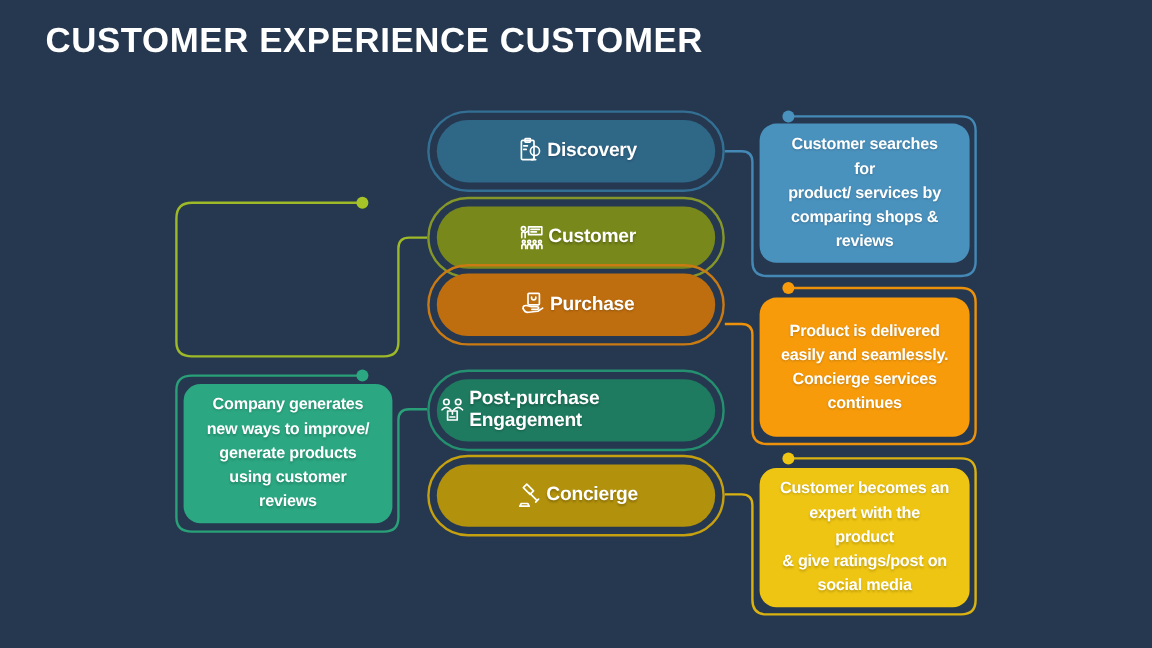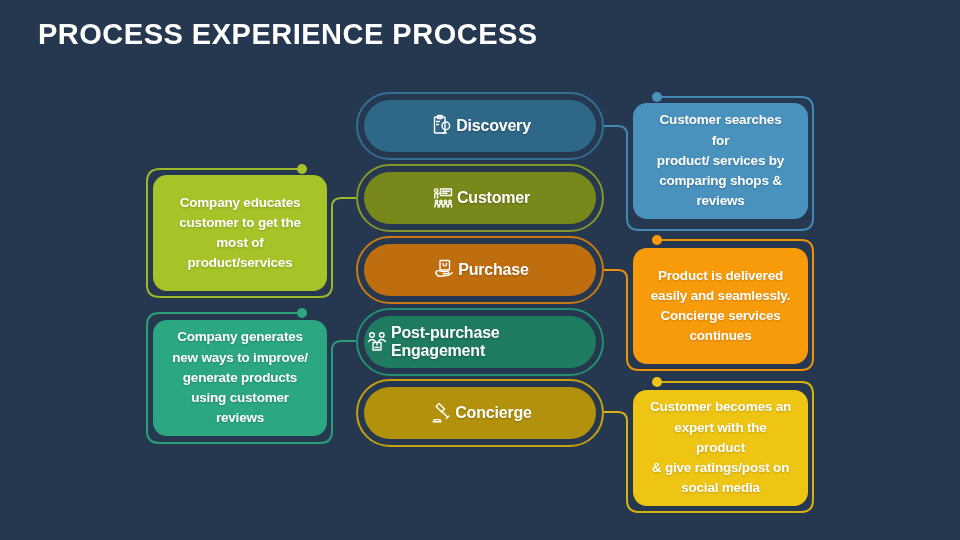--- a/index.html
+++ b/index.html
@@ -30,21 +30,21 @@
   }
   .pill-label {
     color: #fff; font-weight: 700; font-size: 16px; letter-spacing: -0.2px;
     text-shadow: 0 1px 2px rgba(0,0,0,.25);
   }
   .pill-icon { height: 24px; display: flex; align-items: center; }
   .pill-icon svg { stroke: #fff; fill: none; stroke-width: 1.4; stroke-linecap: round; stroke-linejoin: round; }
 
   .ring-0 { top: 92px;  border-color: #336F93; } .pill-0 { background: #2F6787; }
   .ring-1 { top: 164px; border-color: #859728; } .pill-1 { background: #78881A; }
-  .ring-2 { top: 236px; border-color: #C97A12; text-align: right; } .pill-2 { background: #BF6E0F; }
+  .ring-2 { top: 220px; border-color: #C97A12; text-align: right; } .pill-2 { background: #BF6E0F; }
   .ring-3 { top: 308px; border-color: #24906F; } .pill-3 { background: #1E7B60; }
   .ring-4 { top: 379px; border-color: #C5A00F; } .pill-4 { background: #B2910C; }
 
   
   .note {
     position: absolute; border-radius: 14px;
     display: flex; align-items: center; justify-content: center;
     color: #fff; font-size: 13.5px; font-weight: 700; line-height: 1.5;
     letter-spacing: -0.2px; text-align: center; white-space: pre-line;
     padding: 4px 17px;
@@ -56,21 +56,21 @@
   .note-1 { top: 175px; background: #A6C328; }
   .note-2 { top: 248px; background: #F79B0B; }
   .note-3 { top: 320px; background: #2BA781; }
   .note-4 { top: 390px; background: #EEC513; }
 </style>
 </head>
 <body>
 
 <div class="slide">
 
-  <div class="slide-title">PROCESS EXPERIENCE PROCESS</div>
+  <div class="slide-title">CUSTOMER EXPERIENCE CUSTOMER</div>
 
   <svg class="connector-layer" viewBox="0 0 960 540" fill="none" stroke-width="2">
 
     <path stroke="#4489B6" d="M 657 97 H 801 Q 813 97 813 109 V 218 Q 813 230 801 230 H 639 Q 627 230 627 218 V 135 Q 627 126 618 126 H 604"></path>
     <circle cx="657" cy="97" r="5" fill="#4A92BE" stroke="none"></circle>
 
     <path stroke="#9EB927" d="M 302 169 H 160 Q 147 169 147 182 V 285 Q 147 297 160 297 H 320 Q 332 297 332 285 V 207 Q 332 198 341 198 H 356"></path>
     <circle cx="302" cy="169" r="5" fill="#A6C328" stroke="none"></circle>
 
     <path stroke="#EC9109" d="M 657 240 H 801 Q 813 240 813 252 V 358 Q 813 370 801 370 H 639 Q 627 370 627 358 V 279 Q 627 270 618 270 H 604"></path>
@@ -162,23 +162,20 @@
         </svg>
       </span>
       <span class="pill-label">Concierge</span>
     </div>
   </div>
 
   <div class="note note-right note-0">Customer searches for
 product/ services by
 comparing shops &amp;
 reviews</div>
-  <div class="note note-left  note-1">Company educates
-customer to get the
-most of product/services</div>
   <div class="note note-right note-2">Product is delivered
 easily and seamlessly.
 Concierge services
 continues</div>
   <div class="note note-left  note-3">Company generates
 new ways to improve/
 generate products
 using customer reviews</div>
   <div class="note note-right note-4">Customer becomes an
 expert with the product

